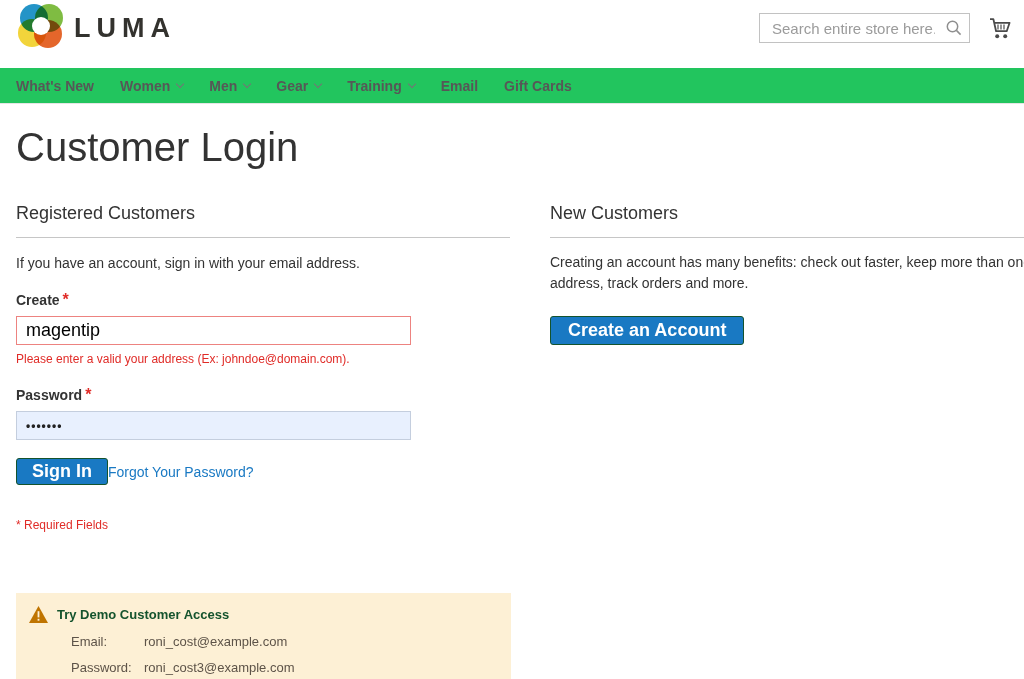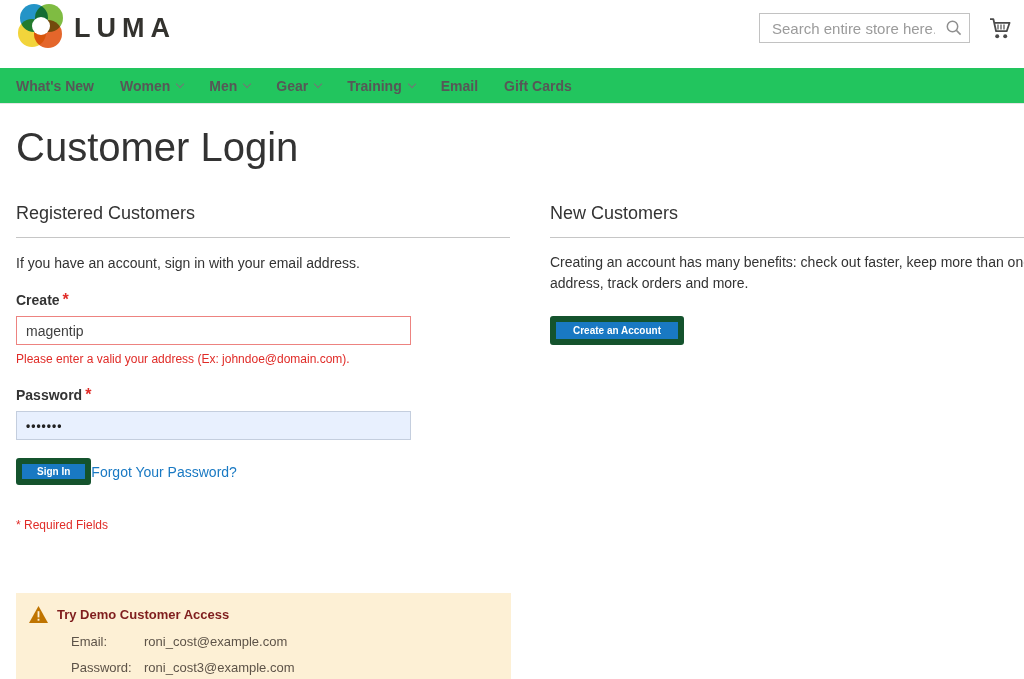--- a/index.html
+++ b/index.html
@@ -36,45 +36,45 @@
   .col-left { width:494px; margin-right:40px; flex:none; }
   .col-right { width:510px; flex:none; }
   .block-title { font-size:18px; font-weight:400; color:#333; margin:0; padding-bottom:13px; border-bottom:1px solid #c6c6c6; }
   .note { margin-top:17px; font-size:14px; color:#333; }
 
   .field { margin-top:20px; }
   .field-label { font-size:14px; font-weight:bold; color:#333; }
   .req-mark { color:#e02b27; margin-left:3px; font-weight:bold; }
   .text-input {
     display:block; width:395px; height:29px; margin-top:7px;
-    padding:0 9px; font-size:14px; font-family:inherit; color:#404040;
+    padding:0 9px; font-size:18px; font-family:inherit; color:#000000;
     border:1px solid #c2c2c2; background:#fff;
   }
   .input-error { border-color:#ed8380; }
   .input-autofill { background:#e8f0fe; border-color:#c4cede; letter-spacing:1px; font-weight:bold; font-size:12px; color:#222; }
   .error-msg { color:#e02b27; font-size:12px; margin-top:7px; }
 
   .actions { margin-top:18px; display:flex; align-items:center; }
   .btn-primary {
-    background:#1979c3; border:6px solid #14532d; border-radius:3px;
-    color:#fff; font-size:10px; font-weight:bold; font-family:inherit;
+    background:#1979c3; border:1px solid #14532d; border-radius:3px;
+    color:#fff; font-size:18px; font-weight:bold; font-family:inherit;
     height:27px; padding:0 15px; cursor:pointer;
   }
   .btn-create { height:29px; padding:0 17px; }
   .link { color:#1979c3; font-size:14px; text-decoration:none; cursor:pointer; }
   .required-note { color:#e02b27; font-size:12px; margin-top:33px; }
 
   .benefits { margin:14px 0 0; font-size:14px; line-height:1.5; color:#333; }
   .col-right .actions { margin-top:22px; }
 
   
   .demo-box { margin-top:61px; width:495px; background:#fdf0d5; padding:13px 16px 15px 13px; }
   .demo-title-row { display:flex; align-items:center; }
   .warning-glyph { line-height:0; margin-right:9px; }
-  .demo-title { font-size:13px; font-weight:bold; color:#7f1d1d; }
+  .demo-title { font-size:13px; font-weight:bold; color:#14532d; }
   .demo-row { display:flex; margin:11px 0 0 42px; font-size:13px; color:#5d5348; }
   .demo-label { width:73px; flex:none; }
 </style>
 </head>
 <body>
 
 <header class="header">
   <div class="logo">
     <span>
       <svg width="50" height="50" viewBox="0 0 50 50">

